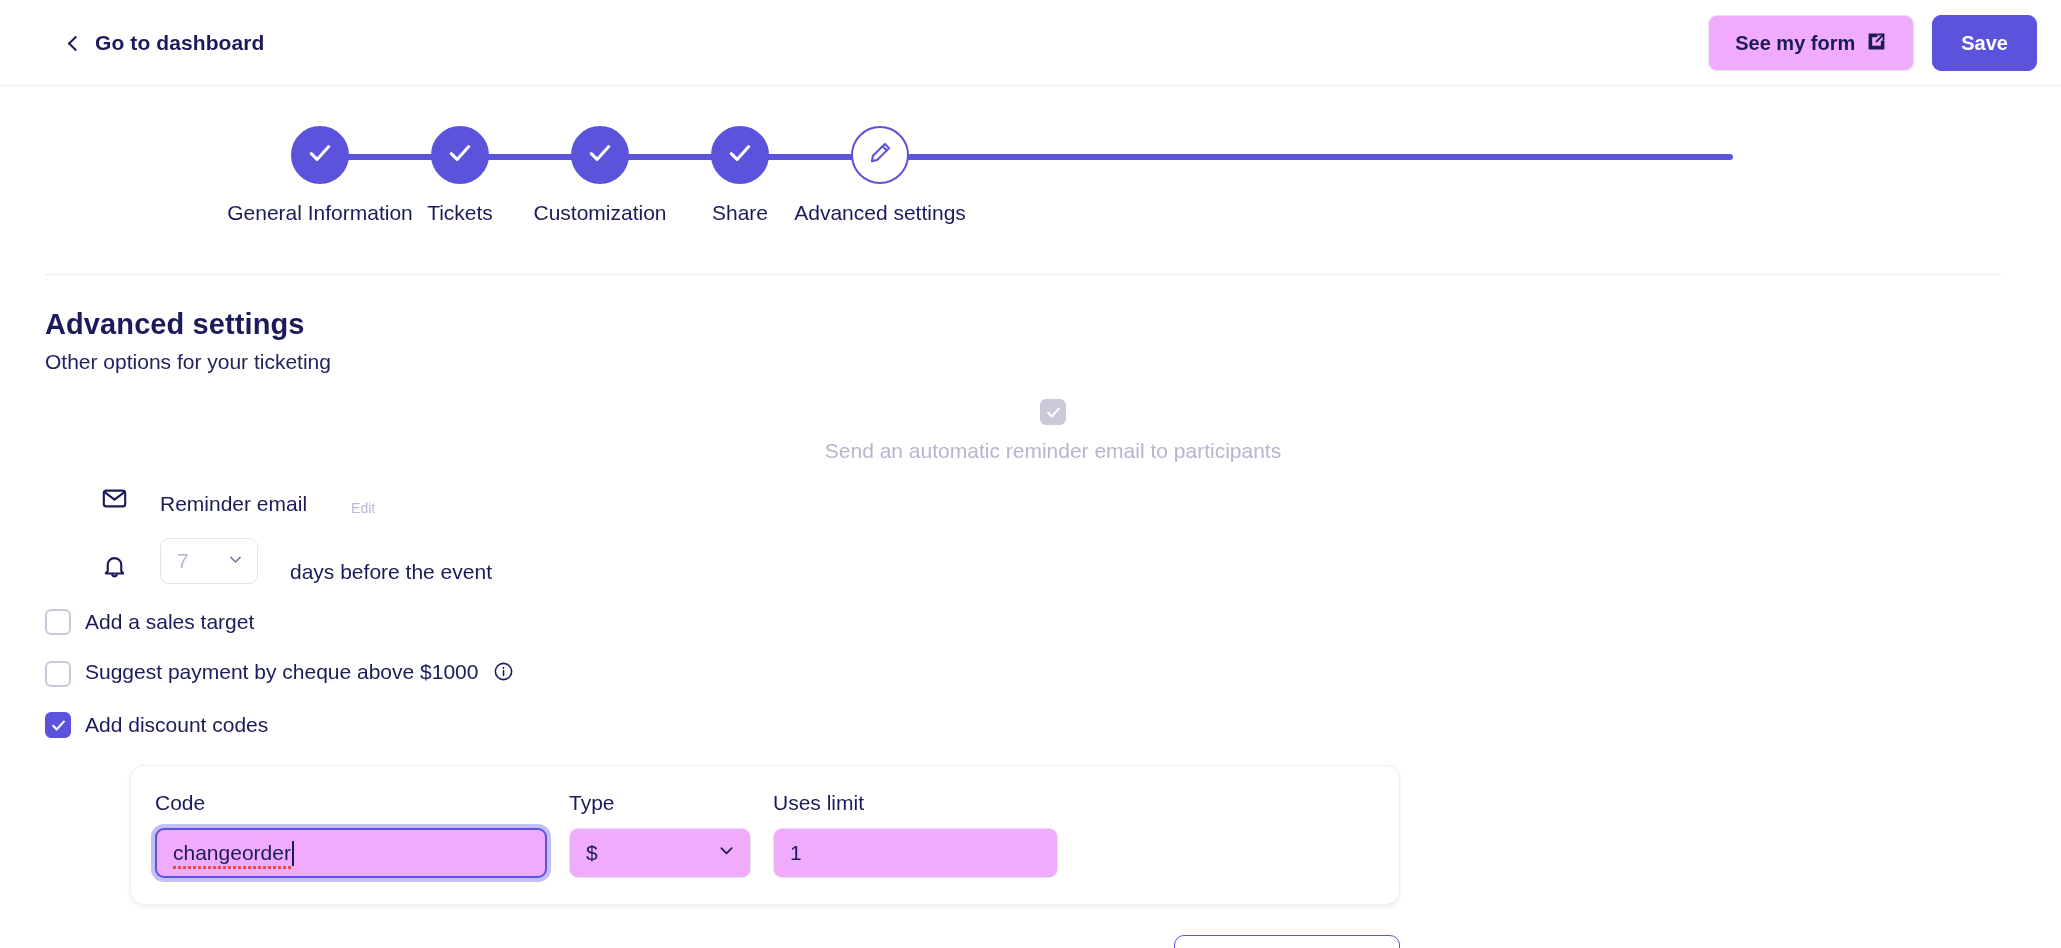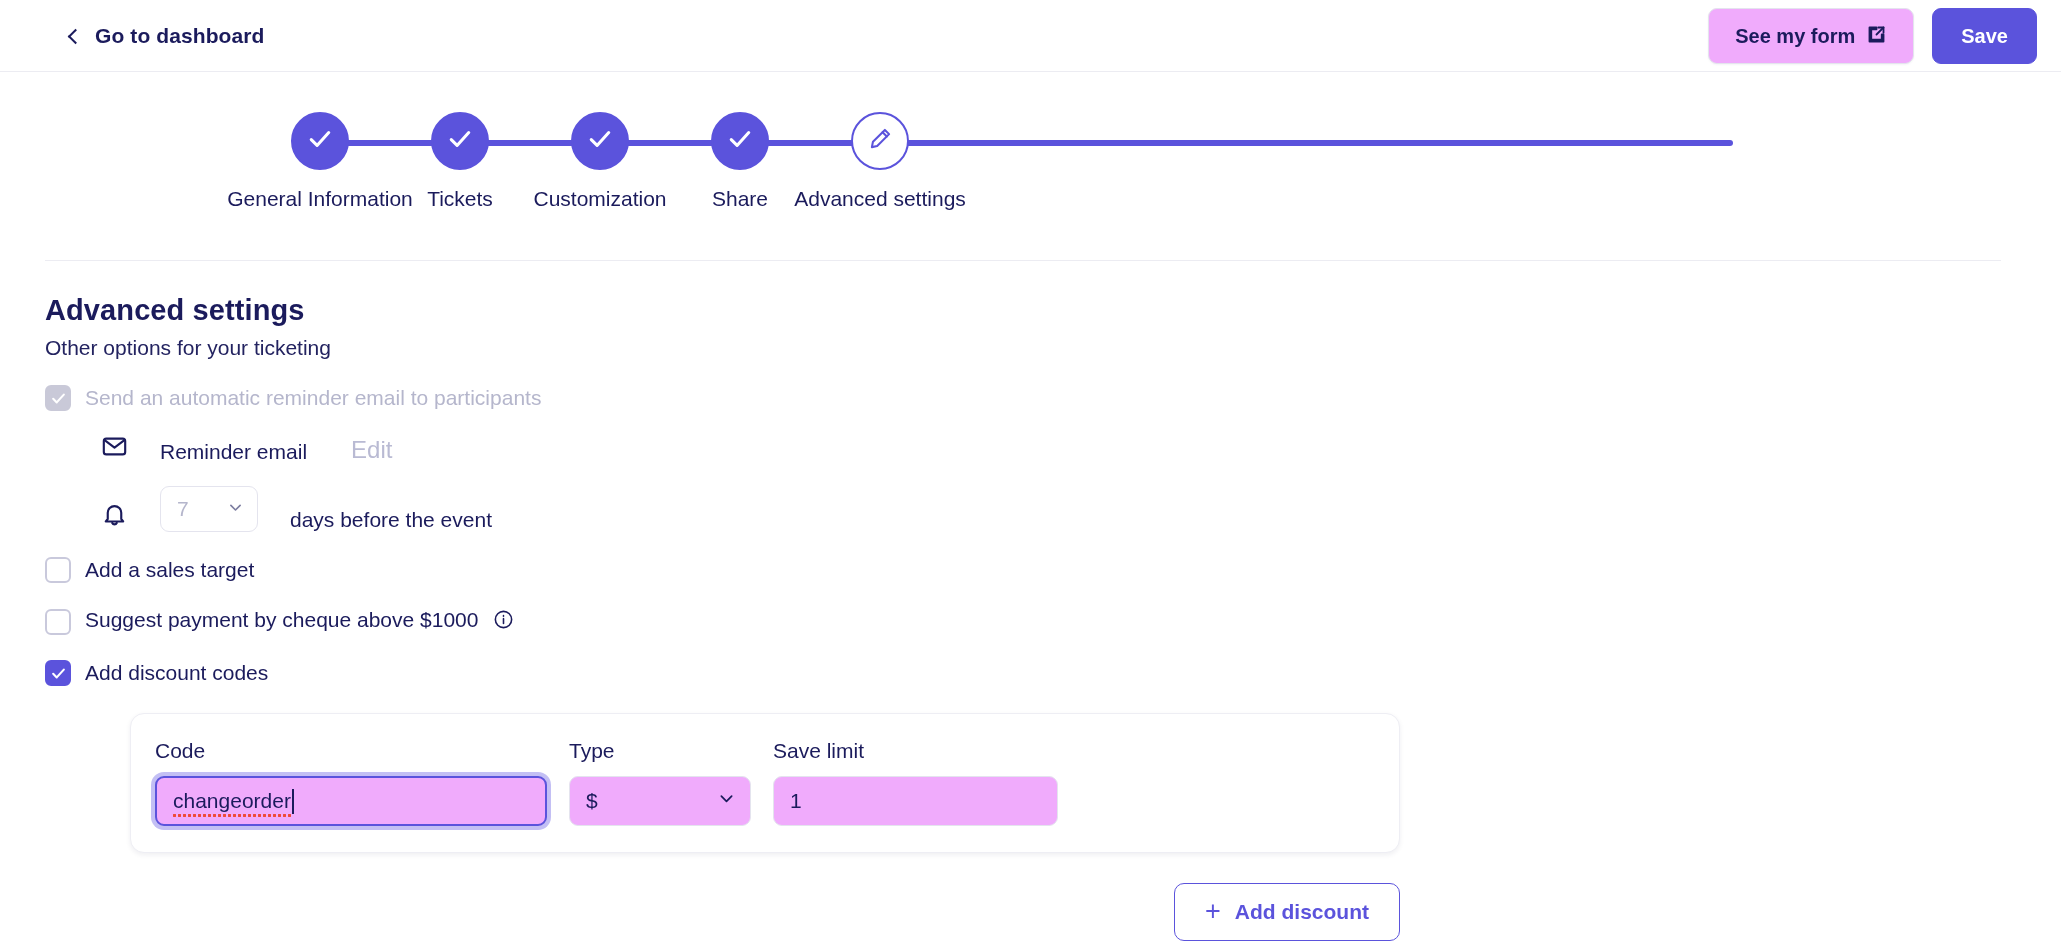--- a/index.html
+++ b/index.html
@@ -21,21 +21,21 @@
     background:#ffffff;
     font-family:"Liberation Sans","DejaVu Sans",sans-serif;
     color:var(--navy);
     overflow:hidden;
     -webkit-font-smoothing:antialiased;
   }
 
   
   .header{
     position:relative;
-    height:72px;
+    height:86px;
     border-bottom:1px solid var(--border-soft);
     display:flex;
     align-items:center;
     padding:0 24px 0 70px;
   }
   .back-link{
     display:flex;
     align-items:center;
     gap:14px;
     cursor:pointer;
@@ -161,21 +161,21 @@
   }
 
   
   .check-row{
     display:flex;
     align-items:center;
     gap:14px;
     margin-top:25px;
     cursor:pointer;
   }
-  .check-row.disabled{cursor:default;}
+  .check-row.disabled{cursor:default;flex-direction:column;}
   .cb{
     width:26px;height:26px;
     border-radius:6px;
     border:2px solid var(--muted2);
     background:#fff;
     flex:0 0 auto;
     display:flex;align-items:center;justify-content:center;
   }
   .cb.checked{
     background:var(--accent);
@@ -195,21 +195,21 @@
   .indent-row{
     display:flex;
     align-items:flex-end;
     gap:32px;
     margin-top:22px;
     padding-left:56px;
   }
   .ico{flex:0 0 auto;display:block;}
   .row-text{font-size:21px;color:var(--navy);}
   .edit-link{
-    font-size:24px;
+    font-size:14px;
     color:var(--muted);
     margin-left:12px;
     cursor:pointer;
   }
   .select-sm{
     width:98px;height:46px;
     border:1px solid var(--border);
     border-radius:9px;
     background:#fff;
     display:flex;align-items:center;justify-content:space-between;
@@ -496,21 +496,21 @@
         <span>$</span>
         <span>
           <svg width="19" height="19" viewBox="0 0 24 24" fill="none" stroke="#1b1b5c" stroke-width="2.2" stroke-linecap="round" stroke-linejoin="round">
               <path d="M5.5 9l6.5 6.5L18.5 9"></path>
             </svg>
         </span>
       </div>
     </div>
 
     <div class="field">
-      <span class="field-label">Save limit</span>
+      <span class="field-label">Uses limit</span>
       <div class="inp w-uses">
         <span>1</span>
       </div>
     </div>
   </div>
 
   <div class="add-row">
     <button class="btn-outline">
       <span class="plus">+</span>
       <span>Add discount</span>

